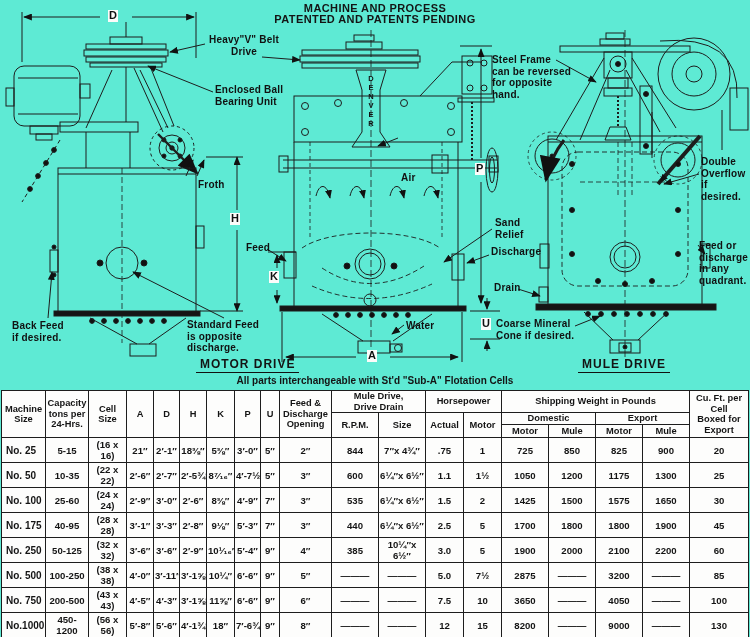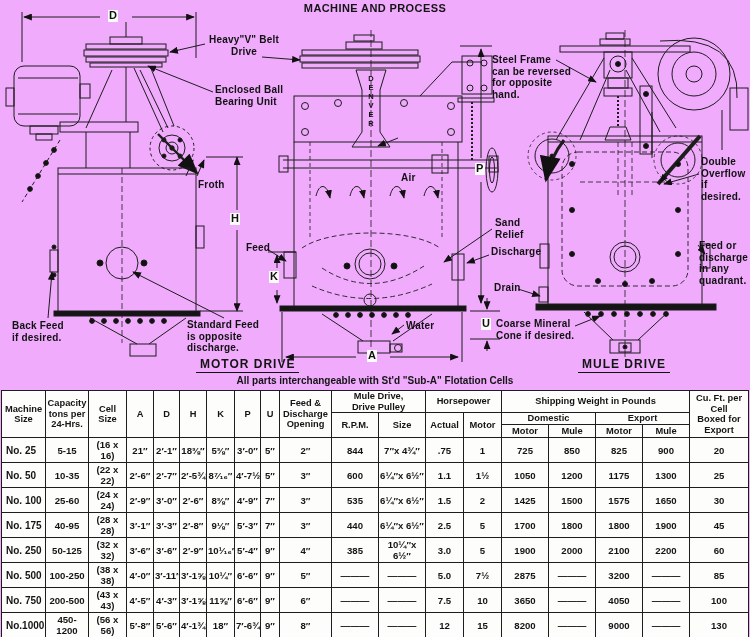--- a/index.html
+++ b/index.html
@@ -1,16 +1,16 @@
 <!DOCTYPE html>
 <html><head>
 <meta charset="utf-8">
 <style>
   html,body{margin:0;padding:0;background:#e8e8e4;}
-  .stage{position:relative;width:750px;height:637px;background:#f0abfc;overflow:hidden;
+  .stage{position:relative;width:750px;height:637px;background:#5eead4;overflow:hidden;
          font-family:"Liberation Sans","DejaVu Sans",sans-serif;color:#141414;}
   svg{position:absolute;left:0;top:0;}
   .ln{stroke:#1d1d1d;fill:none;stroke-width:1;}
   .lbl{position:absolute;font-size:10px;line-height:11.5px;font-weight:700;white-space:pre-line;
        color:#111;letter-spacing:.2px;}
   .ctr{text-align:center;}
   .dim{font-size:11px;font-weight:700;background:#fcfcfa;padding:0 1px;}
   .title{position:absolute;left:240px;top:3px;width:270px;text-align:center;
          font-size:11px;font-weight:700;letter-spacing:.4px;line-height:11px;}
   .heading{position:absolute;font-size:12px;font-weight:700;letter-spacing:1px;
@@ -296,20 +296,21 @@
       <line x1="556" y1="60" x2="596" y2="82" marker-end="url(#arr)"></line>
       <line x1="699" y1="174" x2="664" y2="184" marker-end="url(#arr)"></line>
       <line x1="698" y1="245" x2="705" y2="254" marker-end="url(#arr)"></line>
       <line x1="518" y1="289" x2="540" y2="296" marker-end="url(#arr)"></line>
       <line x1="575" y1="326" x2="600" y2="316" marker-end="url(#arr)"></line>
     </g>
   </svg>
 
   <div class="title">
     <div>MACHINE AND PROCESS</div>
+    <div>PATENTED AND PATENTS PENDING</div>
   </div>
 
   <div class="lbl dim" style="left:108px;top:10px;">D</div>
   <div class="lbl ctr" style="left:203px;top:34px;width:82px;">Heavy"V" Belt
 Drive</div>
   <div class="lbl" style="left:215px;top:84px;">Enclosed Ball
 Bearing Unit</div>
   <div class="lbl" style="left:198px;top:179px;">Froth</div>
   <div class="lbl dim" style="left:230px;top:213px;">H</div>
   <div class="lbl" style="left:12px;top:320px;">Back Feed
@@ -386,21 +387,21 @@
         <th rowspan="3">A</th>
         <th rowspan="3">D</th>
         <th rowspan="3">H</th>
         <th rowspan="3">K</th>
         <th rowspan="3">P</th>
         <th rowspan="3">U</th>
         <th rowspan="3">Feed &amp;
 Discharge
 Opening</th>
         <th colspan="2">Mule Drive,
-Drive Pulley</th>
+Drive Drain</th>
         <th colspan="2">Horsepower</th>
         <th colspan="4">Shipping Weight in Pounds</th>
         <th rowspan="3">Cu. Ft. per Cell
 Boxed for
 Export</th>
       </tr>
       <tr>
         <th rowspan="2">R.P.M.</th>
         <th rowspan="2">Size</th>
         <th rowspan="2">Actual</th>

